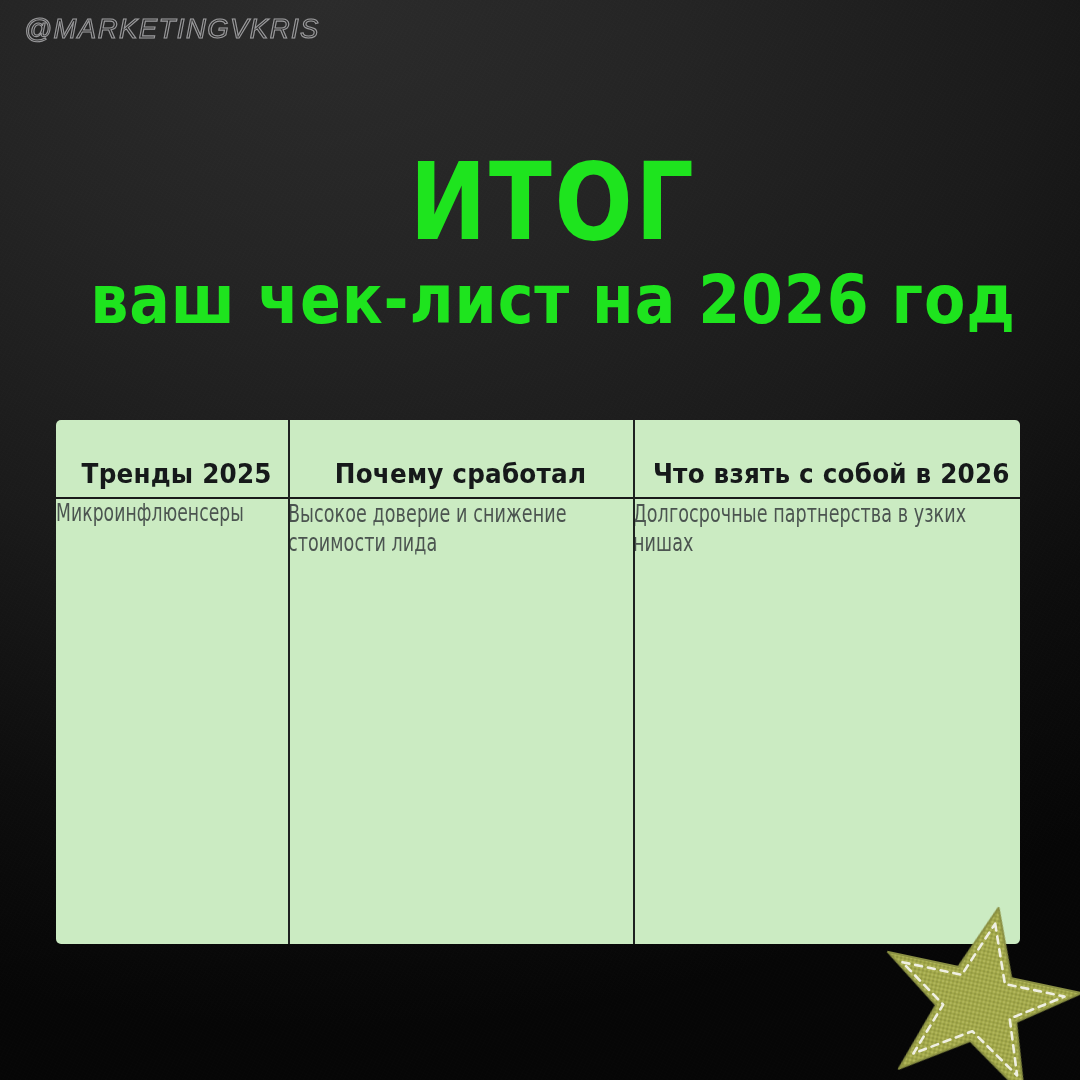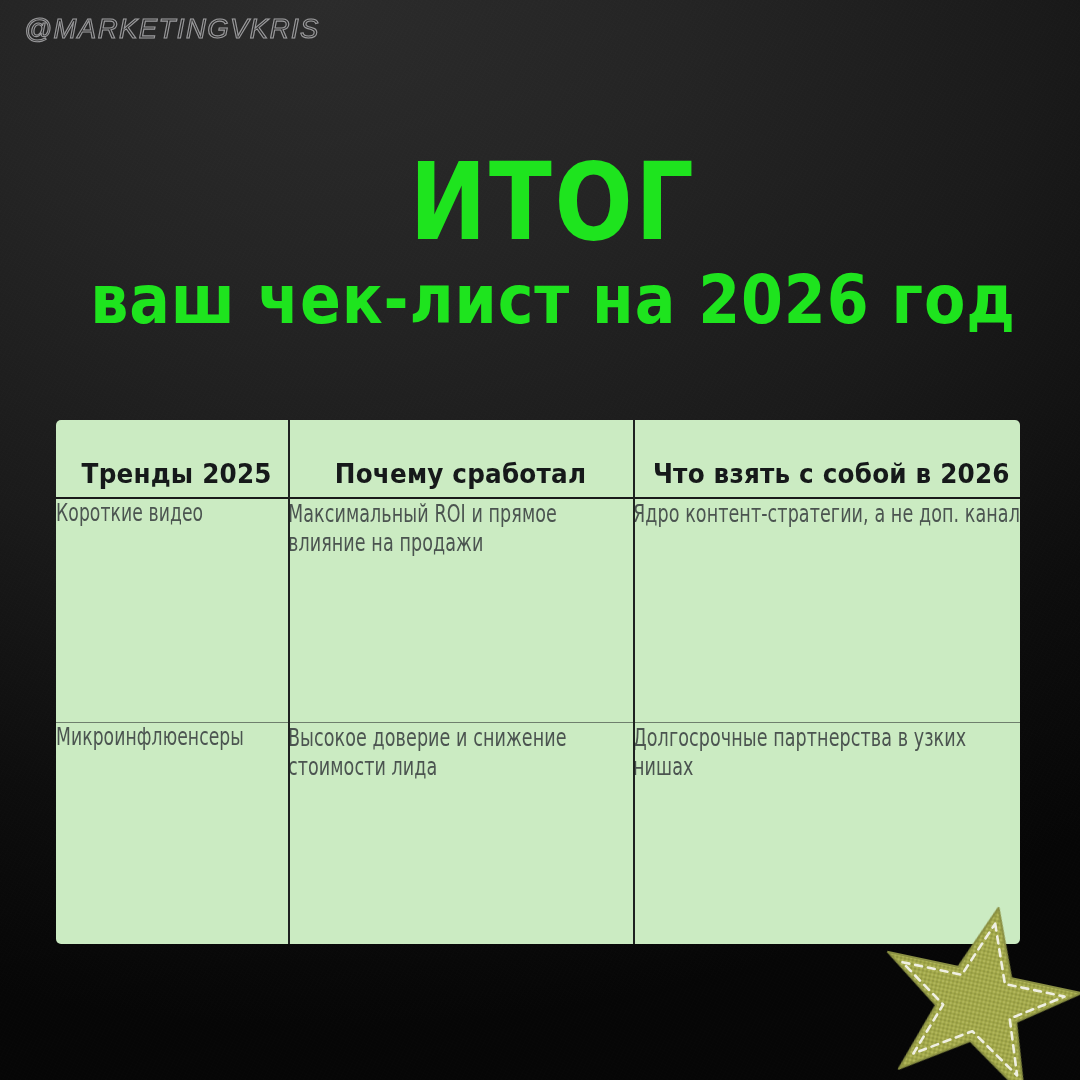--- a/index.html
+++ b/index.html
@@ -189,31 +189,20 @@
           <div class="h-txt">Почему сработал</div>
         </th>
         <th class="col3">
           <div class="h-txt">Что взять с собой в 2026</div>
         </th>
       </tr>
     </thead>
     <tbody>
       <tr>
         <td class="col1">
-          <div class="cell">Короткие видео</div>
-        </td>
-        <td class="col2">
-          <div class="cell">Максимальный ROI и прямое влияние на продажи</div>
-        </td>
-        <td class="col3">
-          <div class="cell">Ядро контент-стратегии, а не доп. канал</div>
-        </td>
-      </tr>
-      <tr>
-        <td class="col1">
           <div class="cell">Микроинфлюенсеры</div>
         </td>
         <td class="col2">
           <div class="cell">Высокое доверие и снижение стоимости лида</div>
         </td>
         <td class="col3">
           <div class="cell">Долгосрочные партнерства в узких нишах</div>
         </td>
       </tr>
     </tbody>

